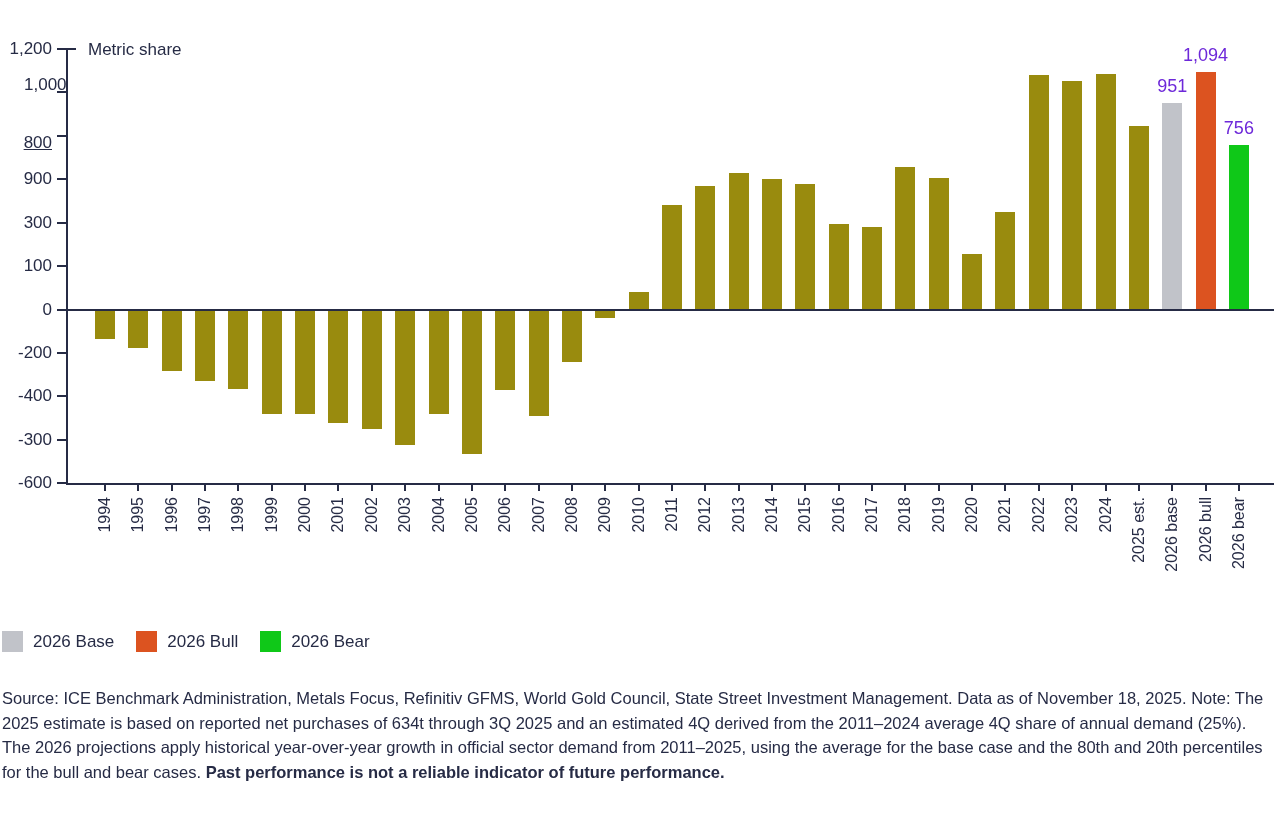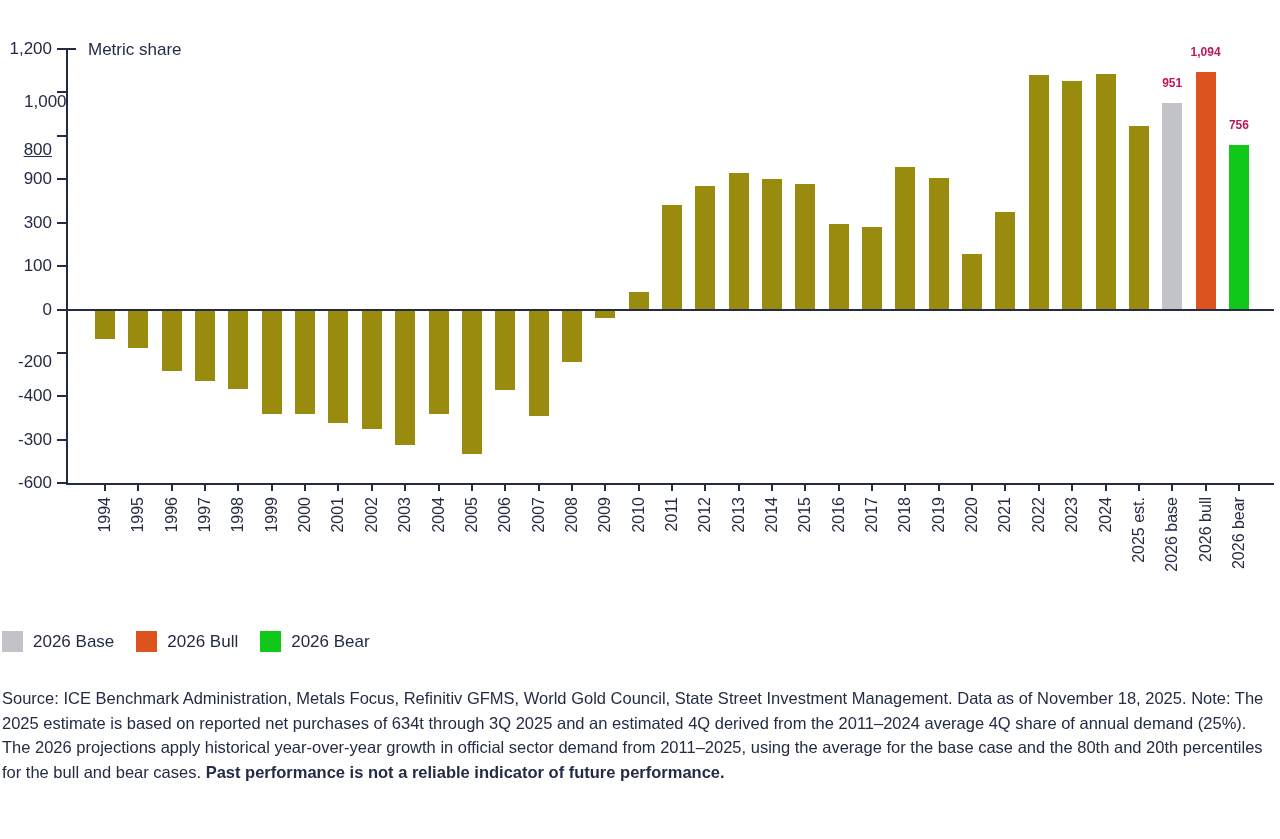--- a/index.html
+++ b/index.html
@@ -19,21 +19,21 @@
   .y-tick-label { position: absolute; left: 0; width: 52px; height: 20px; line-height: 20px;
                   text-align: right; font-size: 17px; color: #262B45; }
 
   .bar { position: absolute; }
 
   .x-tick-label { position: absolute; top: 497px; width: 20px; line-height: 20px;
                   font-size: 16px; color: #262B45; white-space: nowrap;
                   writing-mode: vertical-rl; transform: rotate(180deg); }
 
   .bar-value-label { position: absolute; width: 100px; text-align: center;
-                     font-size: 12px; font-weight: bold; color: #be185d; }
+                     font-size: 18px; font-weight: normal; color: #6d28d9; }
 
   .legend { position: absolute; left: 2px; top: 631px; display: flex; align-items: center; gap: 22px; }
   .legend-item { display: flex; align-items: center; gap: 10px; }
   .legend-swatch { width: 21px; height: 21px; display: inline-block; }
   .legend-label { font-size: 17px; color: #262B45; }
 
   .footnote { position: absolute; left: 2px; top: 686px; width: 1274px;
               font-size: 16.5px; line-height: 24.5px; color: #262B45; }
   .footnote .bold { font-weight: bold; }
 </style>
@@ -44,33 +44,33 @@
 
   <div class="chart" id="chart">
     <div class="axis-title">Metric share</div>
 
   <div class="y-axis-line" style="left: 66px; top: 48.98px; height: 436.2px;"></div>
       <div class="x-base-line" style="left: 66px; top: 483.18px; width: 1208px;"></div>
       <div class="zero-line" style="left: 66px; top: 308.5px; width: 1208px;"></div>
       <div class="y-tick" style="left: 57px; top: 47.98px; width: 19px;"></div>
       <div class="y-tick-label" style="top: 38.98px;">1,200</div>
       <div class="y-tick" style="left: 57px; top: 91.4px; width: 10px;"></div>
-      <div class="y-tick-label" style="top: 92px; padding-left: 24px;">1,000</div>
+      <div class="y-tick-label" style="top: 75px; padding-left: 24px;">1,000</div>
       <div class="y-tick" style="left: 57px; top: 134.82px; width: 10px;"></div>
-      <div class="y-tick-label" style="top: 140px; text-decoration: underline;">800</div>
+      <div class="y-tick-label" style="top: 133px; text-decoration: underline;">800</div>
       <div class="y-tick" style="left: 57px; top: 178.24px; width: 10px;"></div>
       <div class="y-tick-label" style="top: 169.24px;">900</div>
       <div class="y-tick" style="left: 57px; top: 221.66px; width: 10px;"></div>
       <div class="y-tick-label" style="top: 212.66px;">300</div>
       <div class="y-tick" style="left: 57px; top: 265.08px; width: 10px;"></div>
       <div class="y-tick-label" style="top: 256.08px;">100</div>
       <div class="y-tick" style="left: 57px; top: 308.5px; width: 10px;"></div>
       <div class="y-tick-label" style="top: 299.5px;">0</div>
       <div class="y-tick" style="left: 57px; top: 351.92px; width: 10px;"></div>
-      <div class="y-tick-label" style="top: 342.92px; margin-top: 9px;">-200</div>
+      <div class="y-tick-label" style="top: 342.92px;">-200</div>
       <div class="y-tick" style="left: 57px; top: 395.34px; width: 10px;"></div>
       <div class="y-tick-label" style="top: 386.34px;">-400</div>
       <div class="y-tick" style="left: 57px; top: 438.76px; width: 10px;"></div>
       <div class="y-tick-label" style="top: 429.76px;">-300</div>
       <div class="y-tick" style="left: 57px; top: 482.18px; width: 10px;"></div>
       <div class="y-tick-label" style="top: 473.18px;">-600</div>
       <div class="bar" style="left: 95px; top: 310.5px; width: 20px; height: 28.223px; background: rgb(153, 139, 14);"></div>
       <div class="x-tick" style="left: 104px; top: 485.18px; height: 6px;"></div>
       <div class="x-tick-label" style="left: 95px;">1994</div>
       <div class="bar" style="left: 128.35px; top: 310.5px; width: 20px; height: 37.5583px; background: rgb(153, 139, 14);"></div>

